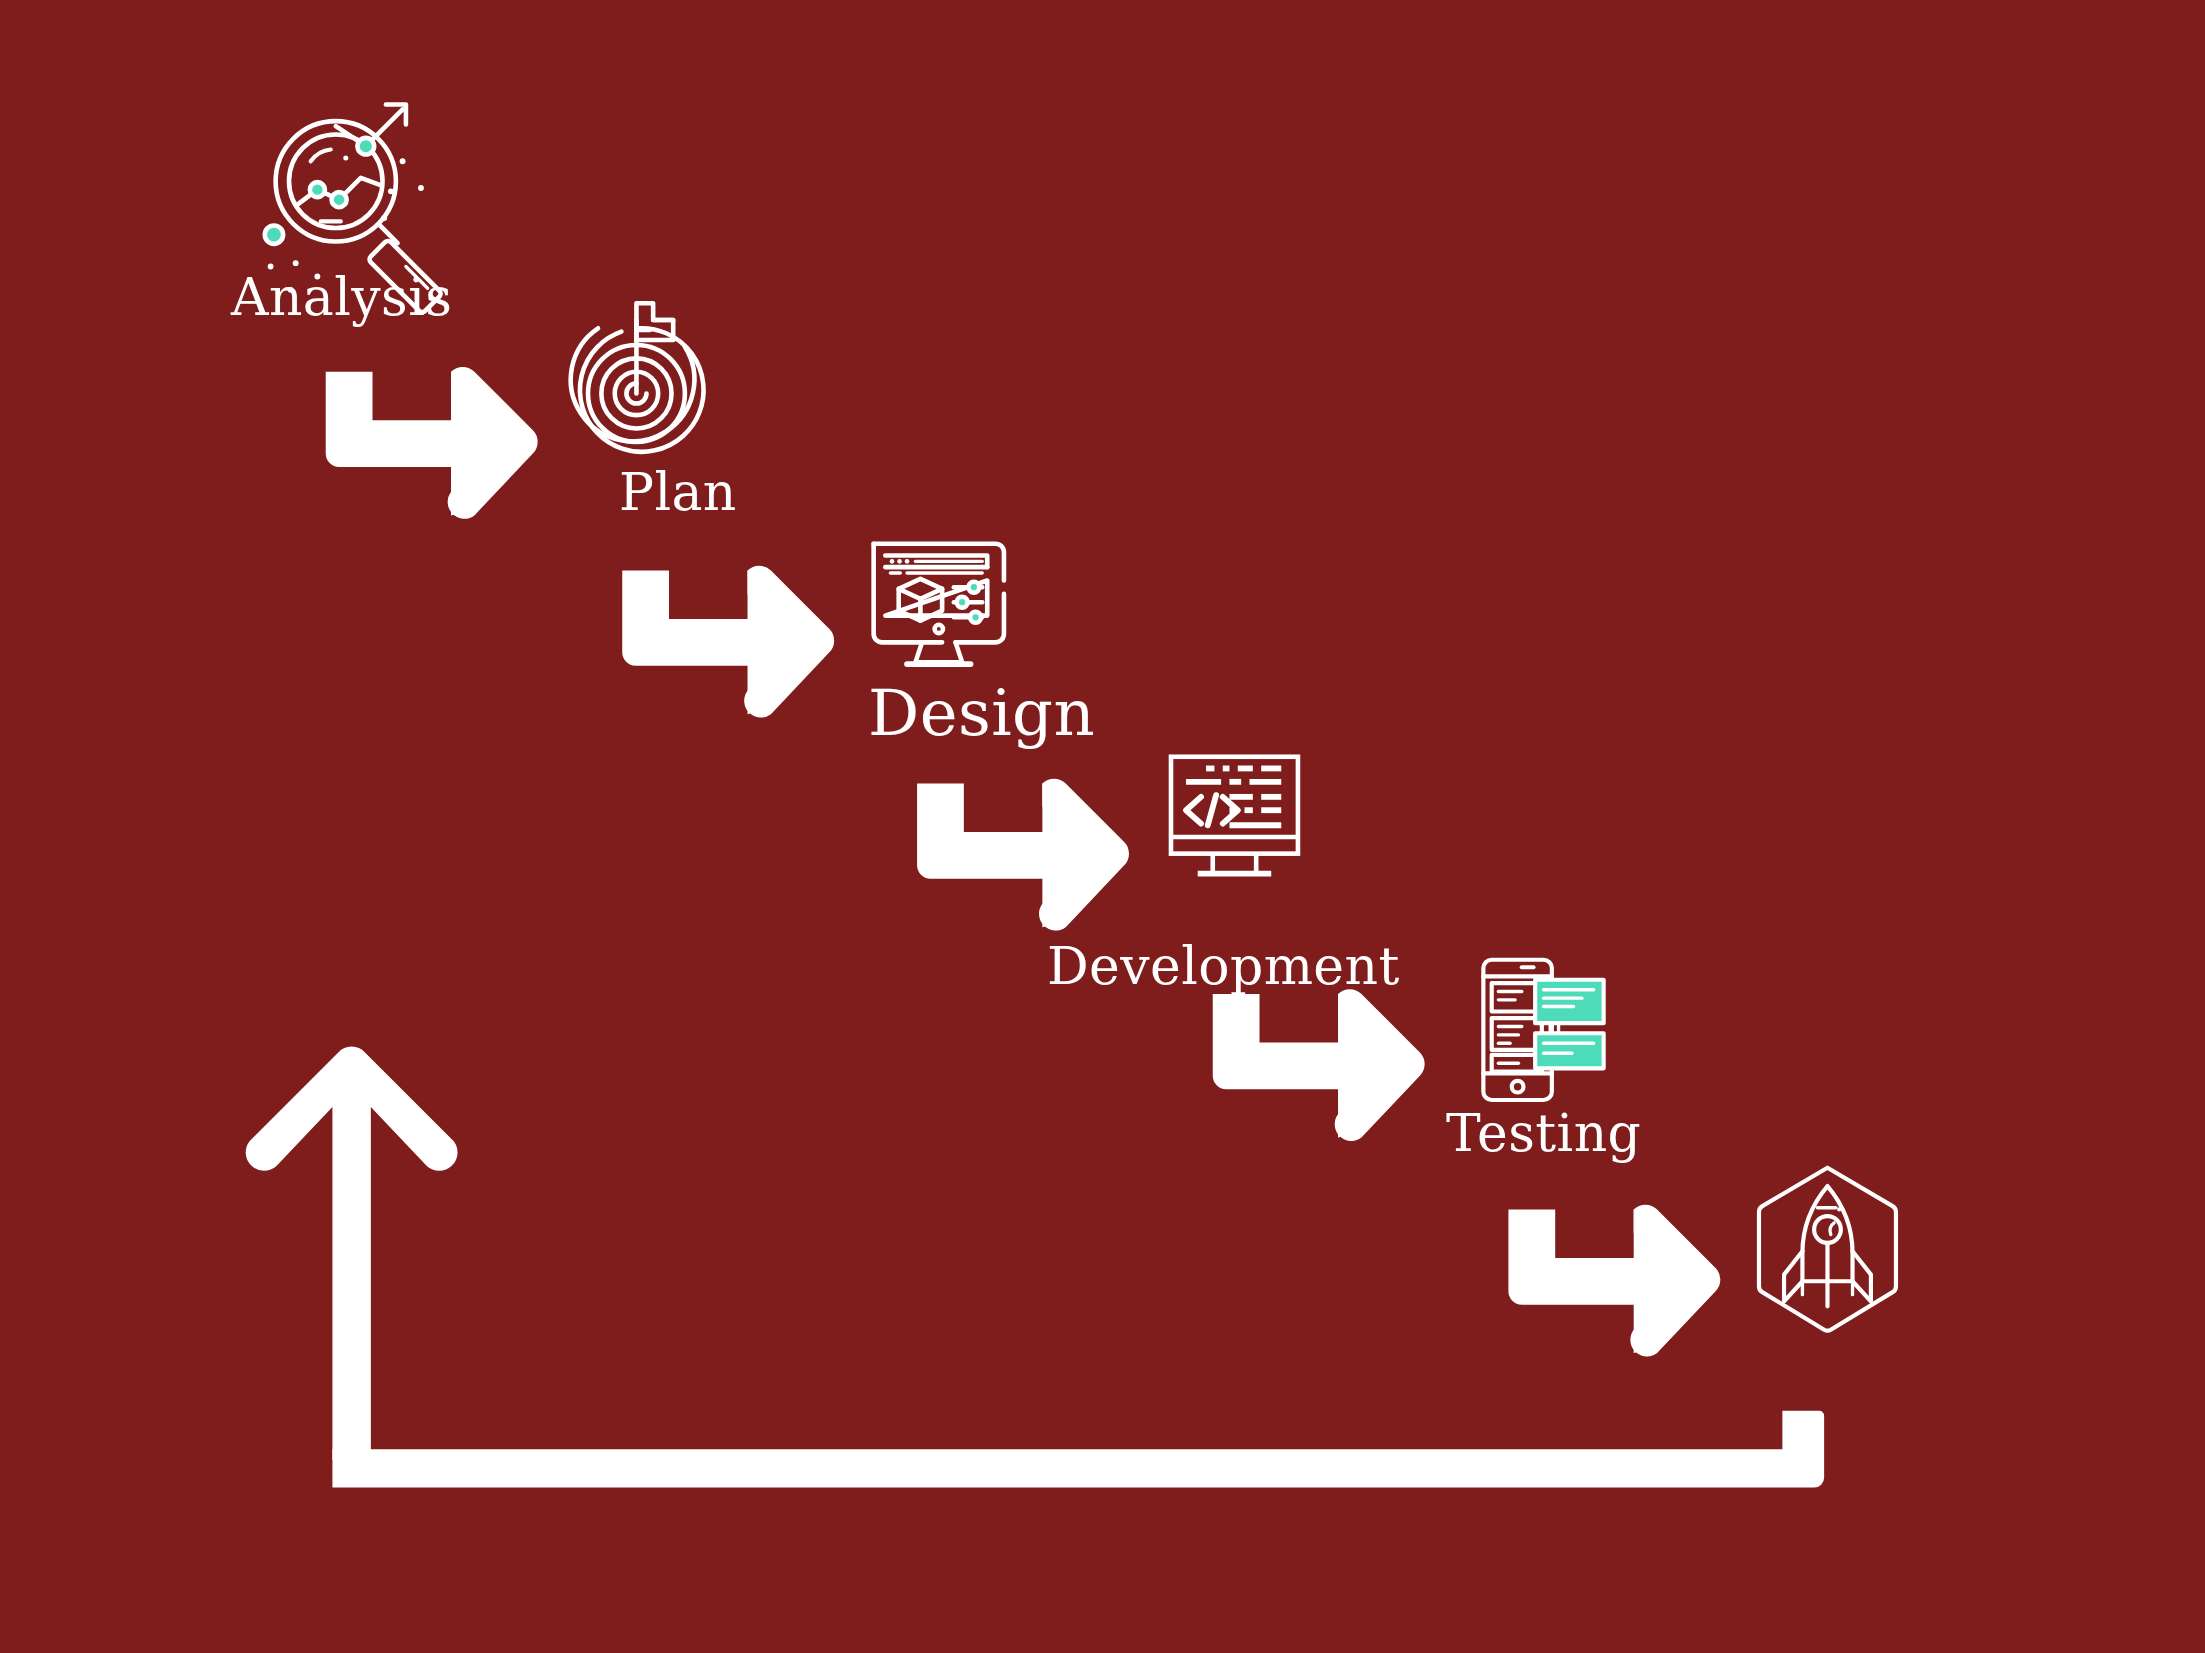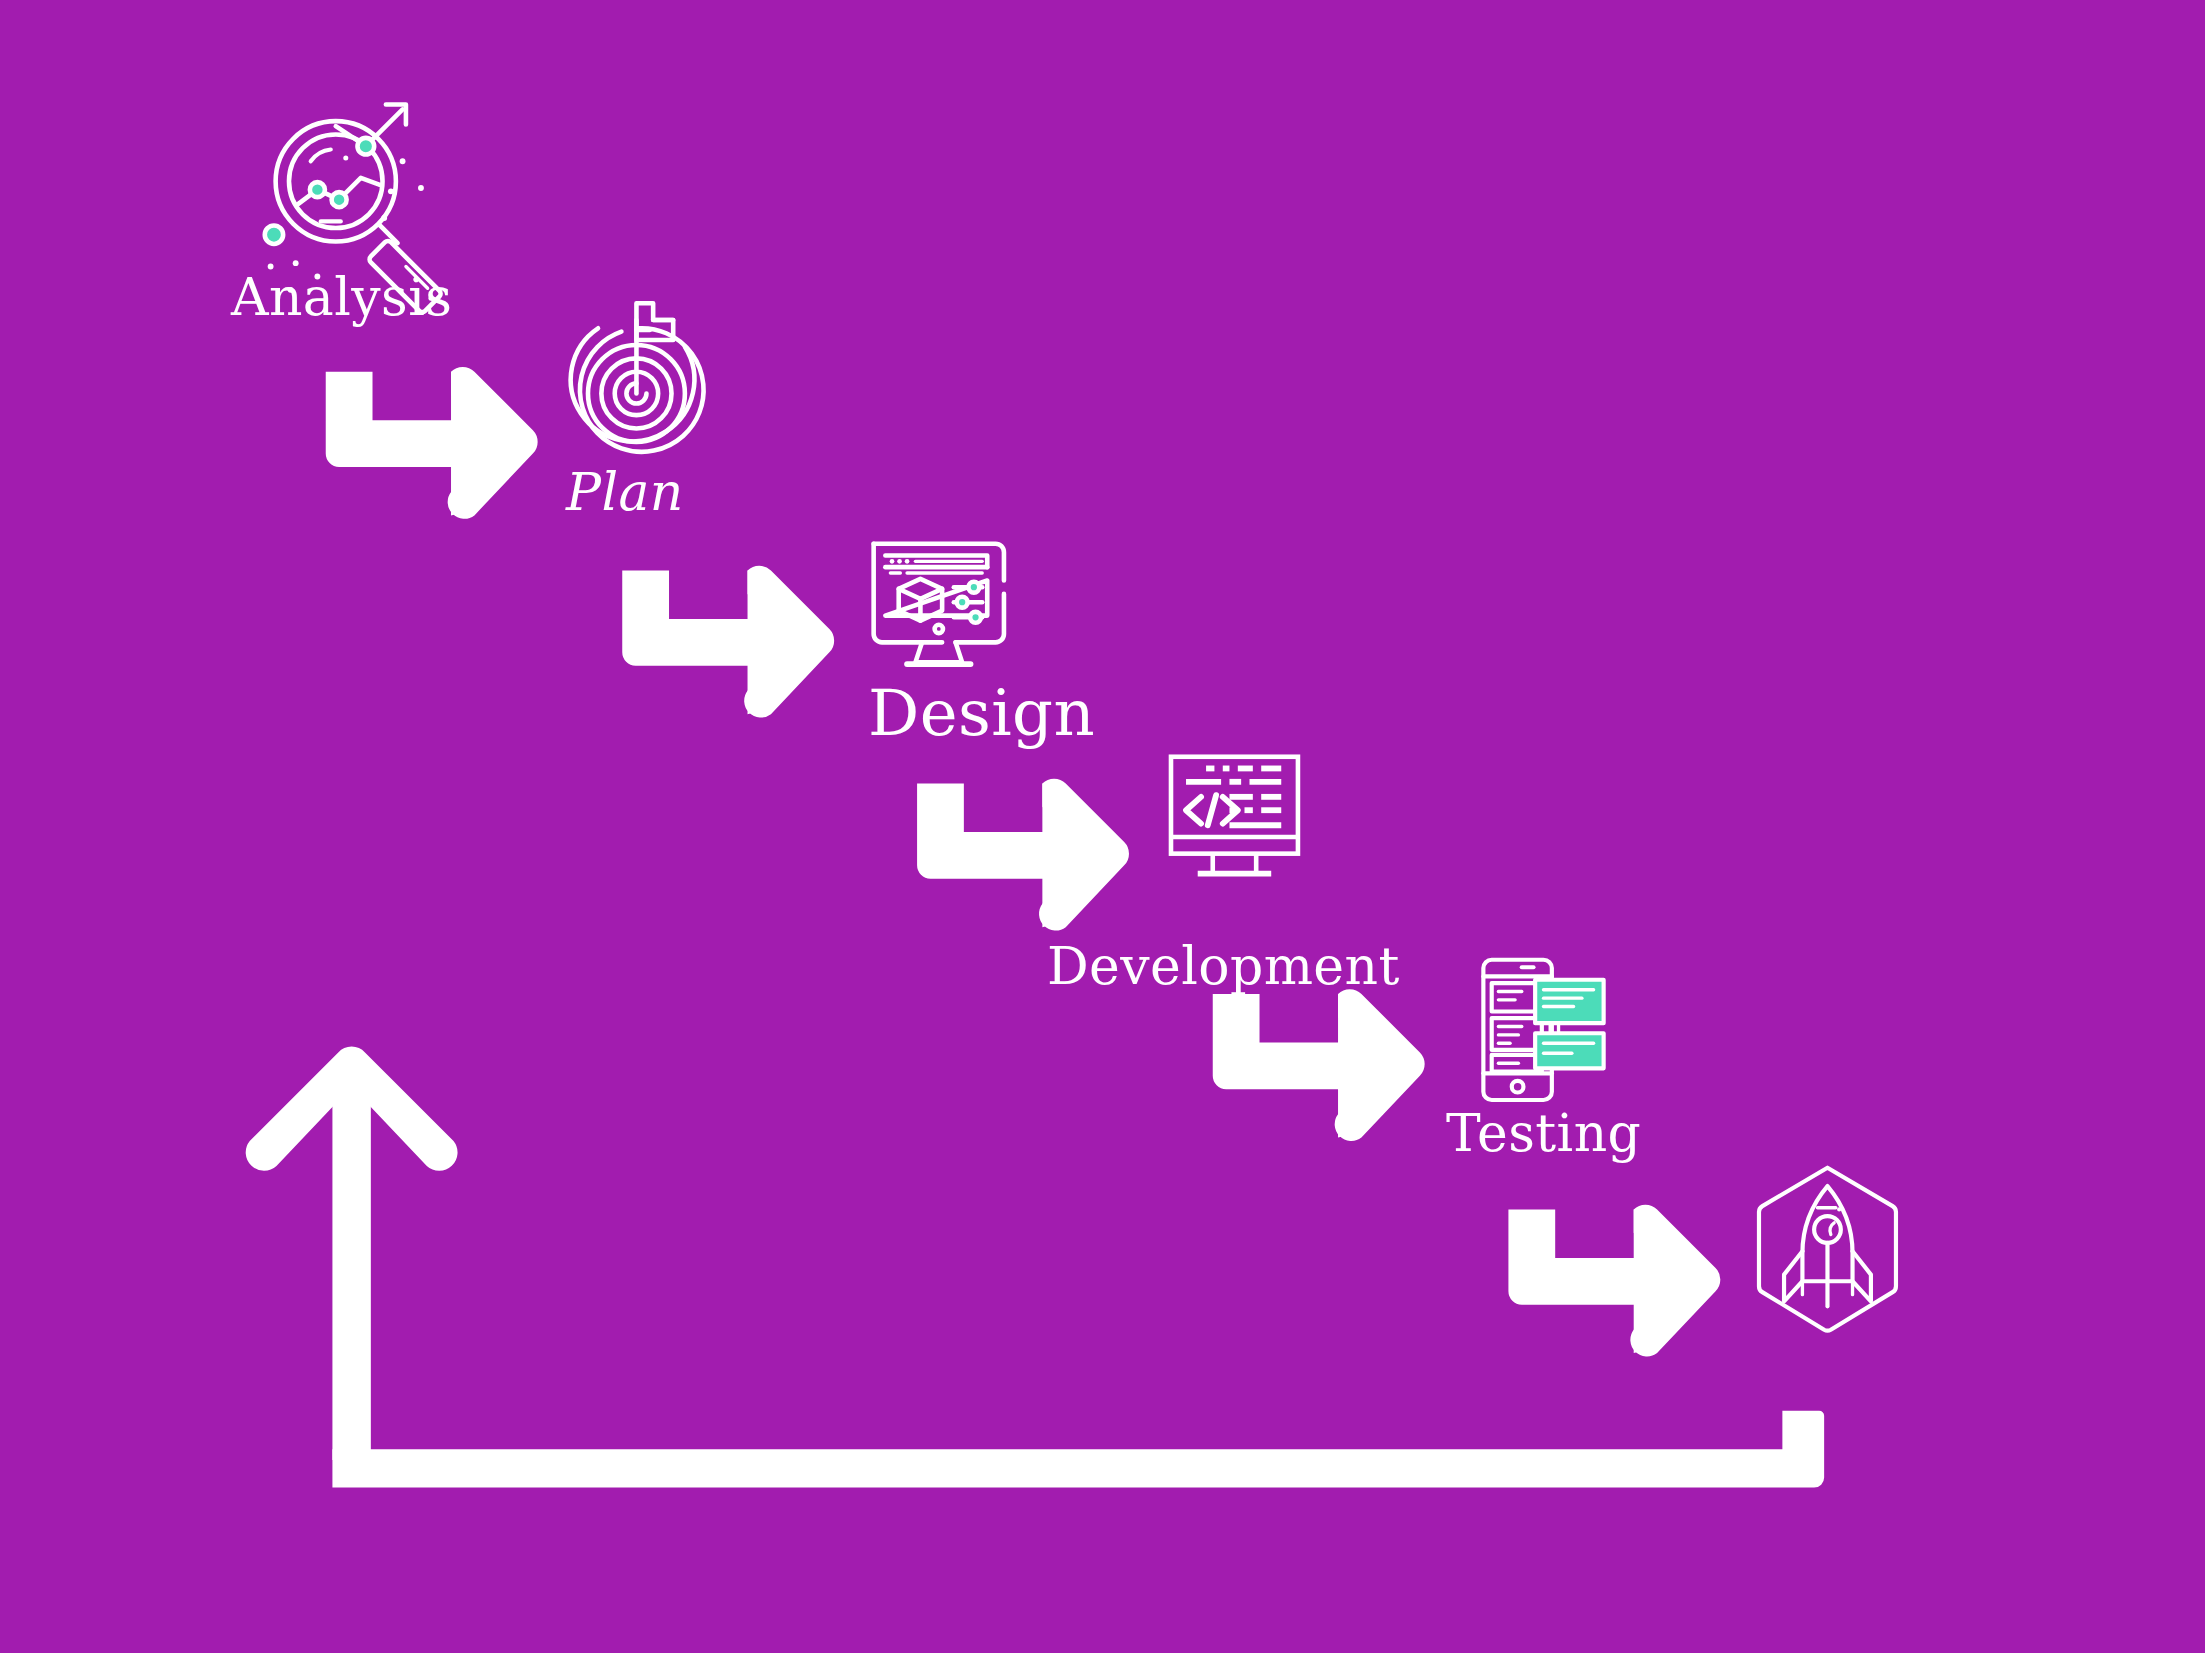--- a/index.html
+++ b/index.html
@@ -4,21 +4,21 @@
 <style>
   html, body {
     margin: 0;
     padding: 0;
     background: #4cdcb9;
   }
   #stage {
     position: relative;
     width: 2205px;
     height: 1653px;
-    background: #a21caf;
+    background: #7f1d1d;
     overflow: hidden;
     font-family: "DejaVu Serif", "Liberation Serif", serif;
   }
   #flow-svg {
     position: absolute;
     inset: 0;
     width: 2205px;
     height: 1653px;
     display: block;
   }
@@ -263,21 +263,21 @@
       <path d="M-30,6 L-52,34 L-52,66 L-30,42"></path>
       <path d="M30,6 L52,34 L52,66 L30,42"></path>
 
       <path d="M0,-4 L0,72"></path>
       <path d="M-30,42 L-30,58 M30,42 L30,58" stroke-width="4"></path>
     </g>
   </svg>
 
   <div class="stage-label" style="left:231px; top:271px; font-size:52px;">Analysis</div>
 
-  <div class="stage-label" style="left:566px; top:466px; font-size:52px;font-style:italic;">Plan</div>
+  <div class="stage-label" style="left:619px; top:466px; font-size:52px;">Plan</div>
 
   <div class="stage-label" style="left:868px; top:681px; font-size:64px;">Design</div>
 
   <div class="stage-label" style="left:1047px; top:940px; font-size:52px;">Development</div>
 
   <div class="stage-label" style="left:1430px; top:1107px; font-size:52px;margin-left:16px;">Testing</div>
 
 
 </div>
 

